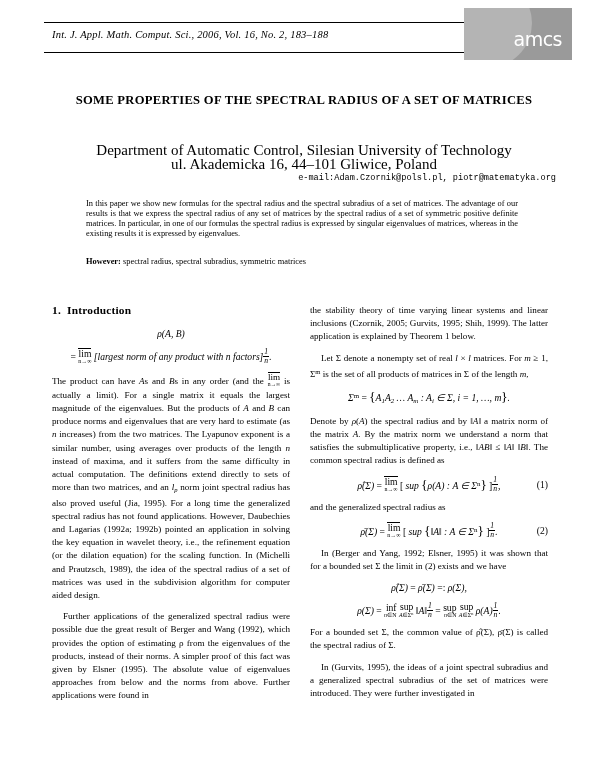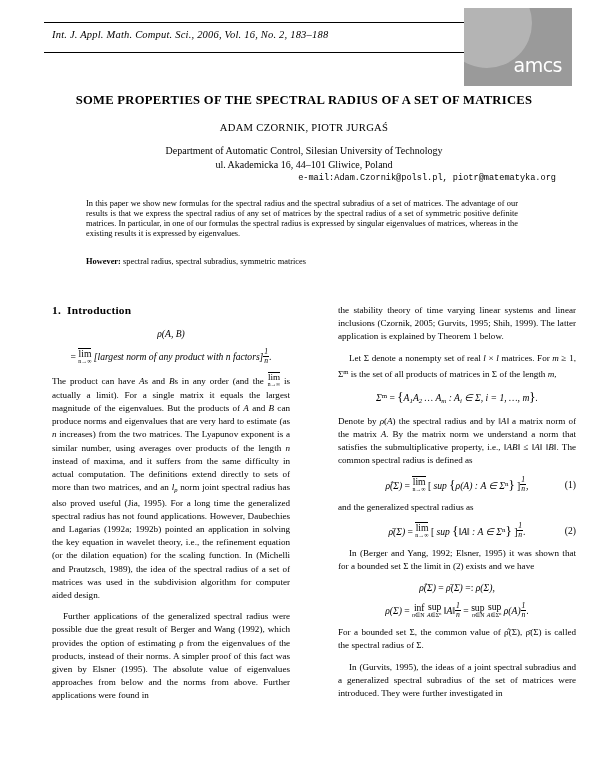--- a/index.html
+++ b/index.html
@@ -52,21 +52,21 @@
     font-family: "Liberation Serif", serif;
     font-style: italic;
     font-size: 10.5px;
     letter-spacing: 0.2px;
   }
   .logo-box {
     position: absolute;
     top: -14px;
     right: -8px;
     width: 108px;
-    height: 78px;
+    height: 52px;
     background: #9a9a9a;
     overflow: hidden;
   }
   .logo-box .logo-text {
     position: absolute;
     right: 10px;
     bottom: 10px;
     color: #ffffff;
     font-family: "DejaVu Sans", sans-serif;
     font-size: 19px;
@@ -105,21 +105,21 @@
   }
   .authors .sc {
     font-variant: small-caps;
   }
   .affil {
     position: absolute;
     top: 144px;
     left: 52px;
     right: 44px;
     text-align: center;
-    font-size: 10px;
+    font-size: 15px;
     line-height: 13.5px;
   }
   .email {
     position: absolute;
     top: 172px;
     left: 52px;
     right: 44px;
     text-align: right;
     font-size: 9.3px;
   }
@@ -152,21 +152,21 @@
   
   .col {
     position: absolute;
     top: 304px;
     width: 238px;
     font-size: 9.1px;
     line-height: 13.2px;
     text-align: justify;
   }
   .col-left { left: 52px; }
-  .col-right { left: 310px; margin-left: 28px; }
+  .col-right { left: 310px; }
 
   .sec-head {
     font-weight: bold;
     font-size: 11.4px;
     margin: 0 0 9px 0;
     letter-spacing: 0.2px;
   }
   p { margin: 0 0 0 0; text-indent: 0; }
   p.ind { text-indent: 11px; }
   .gap { height: 8px; }
@@ -233,23 +233,20 @@
     <div class="header-rule-bottom"></div>
     <div class="journal-ref">Int. J. Appl. Math. Comput. Sci., 2006, Vol. 16, No. 2, 183–188</div>
     <div class="logo-box">
       <div class="logo-swoosh"></div>
       <div class="logo-text">amcs</div>
     </div>
   </div>
 
   <div class="title">SOME PROPERTIES OF THE SPECTRAL RADIUS OF A SET OF MATRICES</div>
 
-  <div class="authors">
-    <span class="sc">ADAM CZORNIK, PIOTR JURGAŚ</span>
-  </div>
 
   <div class="affil">
     <div>Department of Automatic Control, Silesian University of Technology</div>
     <div>ul. Akademicka 16, 44–101 Gliwice, Poland</div>
   </div>
 
   <div class="email">
     <span class="mono">e-mail:</span><span class="mono">Adam.Czornik@polsl.pl, piotr@matematyka.org</span>
   </div>
 

